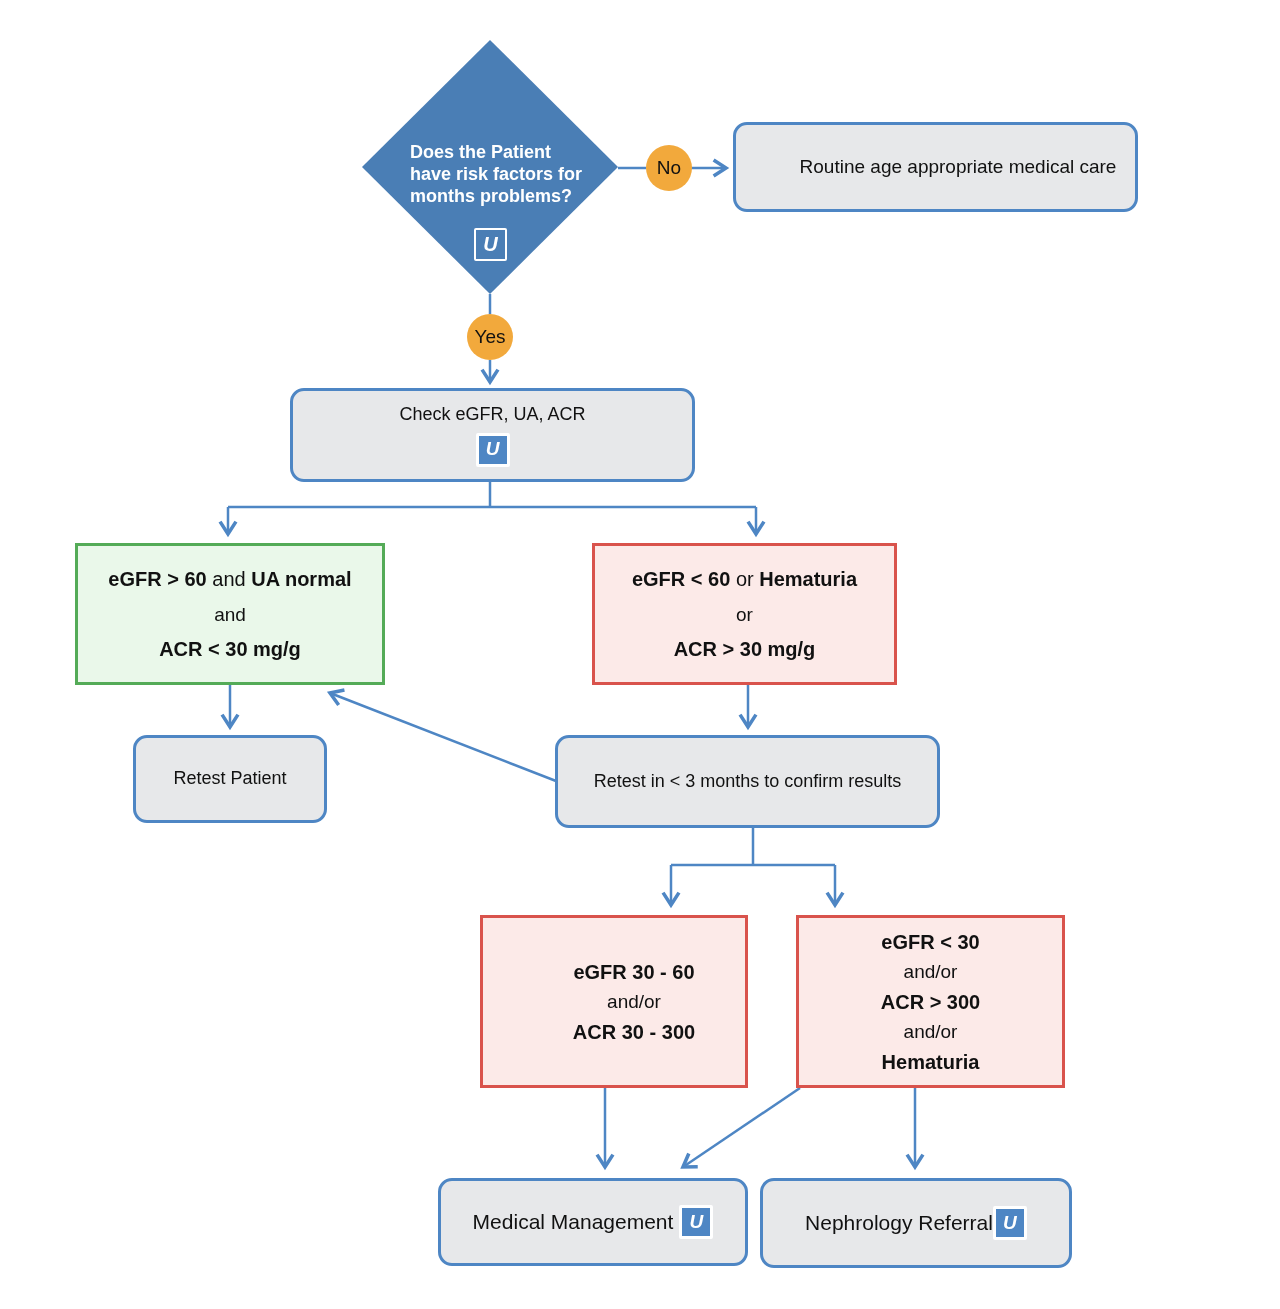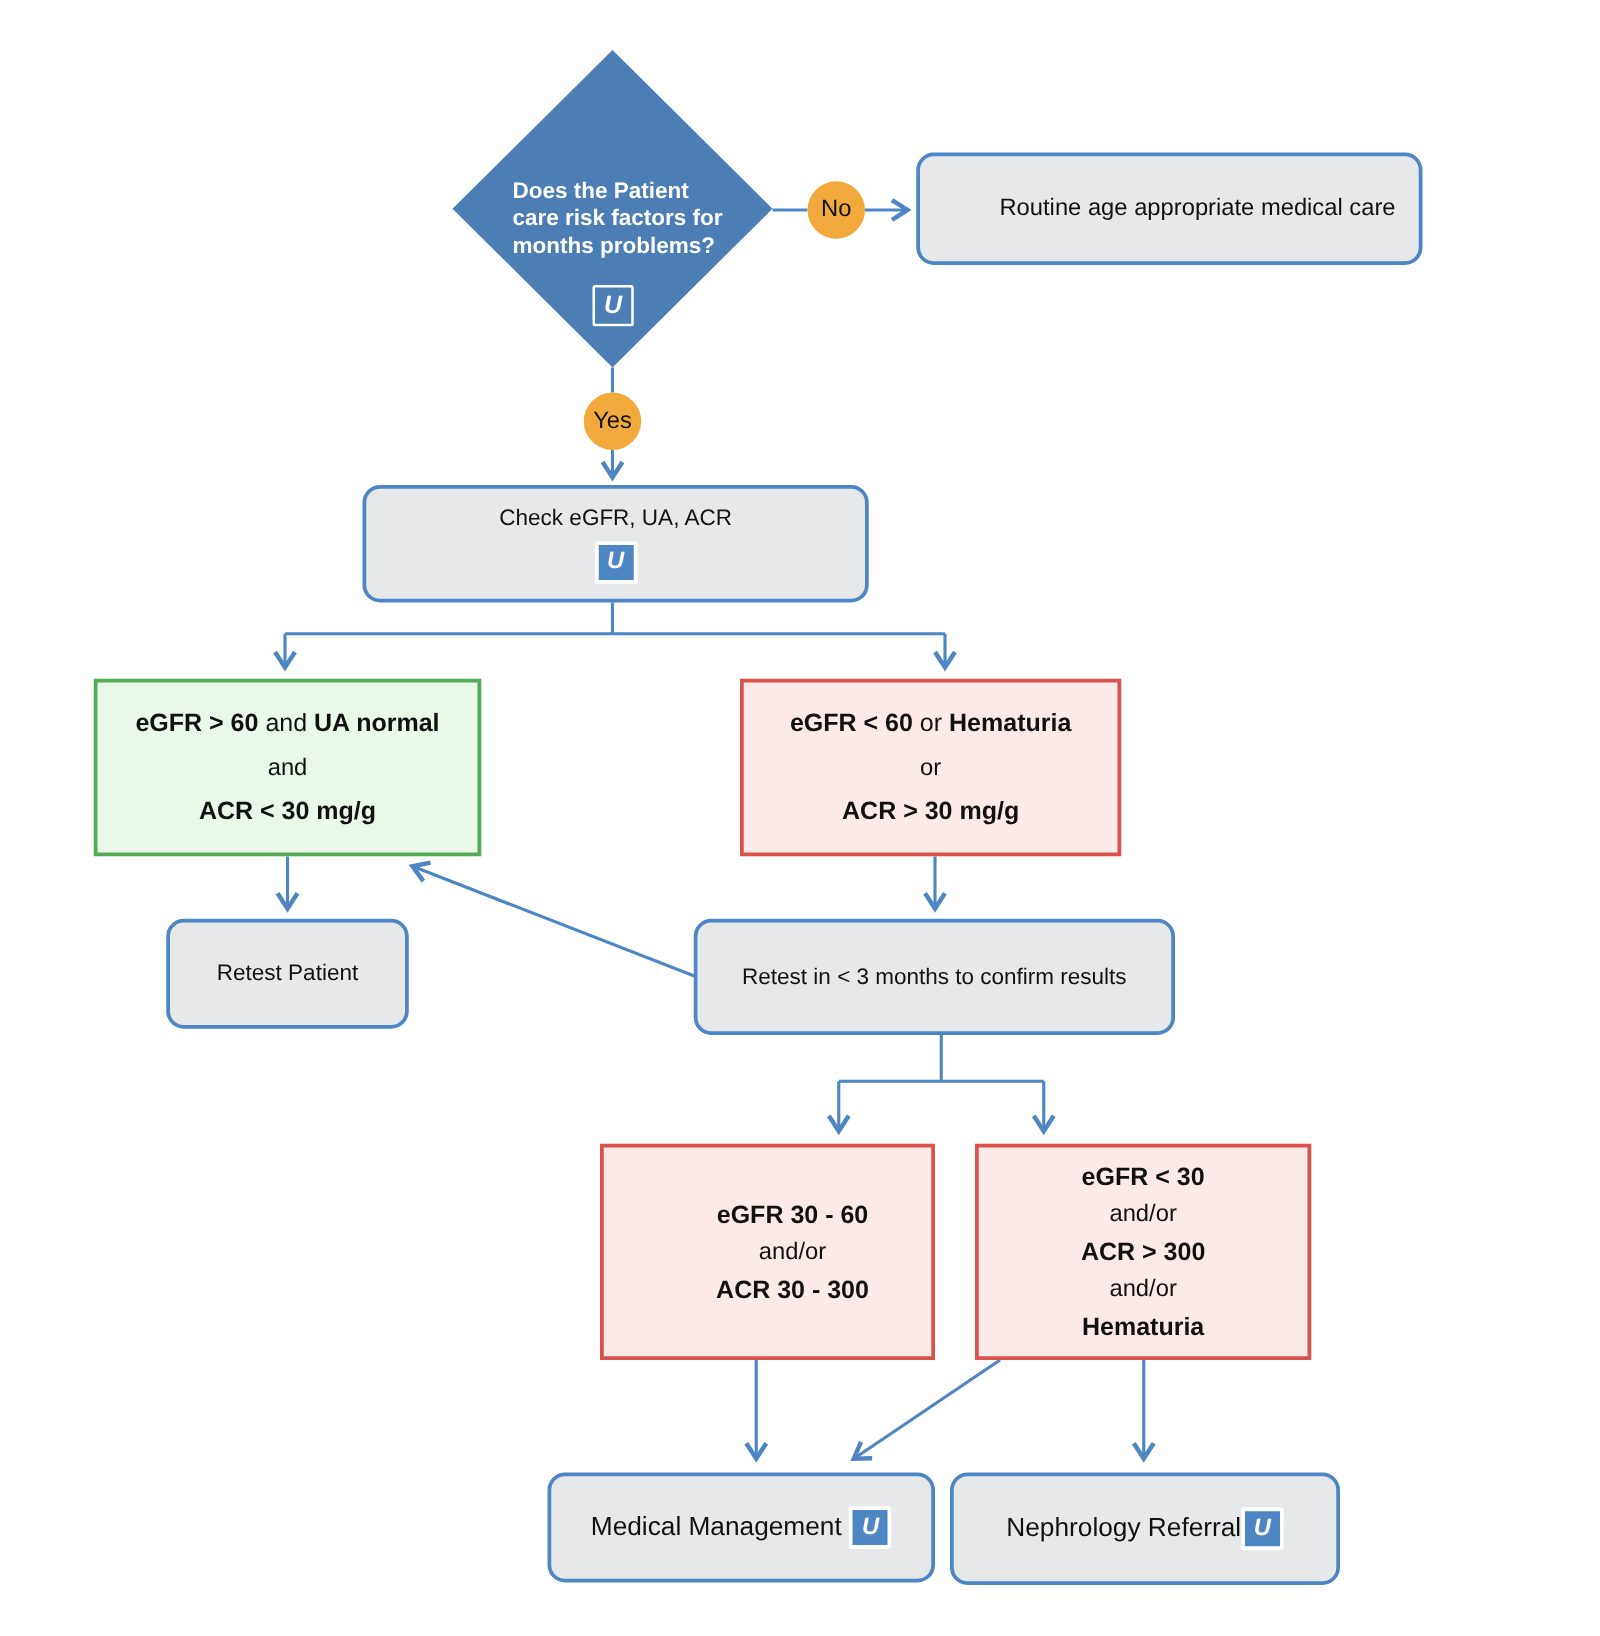--- a/index.html
+++ b/index.html
@@ -66,21 +66,21 @@
     <path class="wire" d="M753 828 V865 M671 865 H835"></path>
     <path class="wire" d="M671 865 V905" marker-end="url(#arr)"></path>
     <path class="wire" d="M835 865 V905" marker-end="url(#arr)"></path>
     <path class="wire" d="M605 1088 V1167" marker-end="url(#arr)"></path>
     <path class="wire" d="M800 1088 L683 1167" marker-end="url(#arr)"></path>
     <path class="wire" d="M915 1088 V1167" marker-end="url(#arr)"></path>
   </svg>
 
   <div class="dtext">
     <div class="ln">Does the Patient</div>
-    <div class="ln">care risk factors for</div>
+    <div class="ln">have risk factors for</div>
     <div class="ln">months problems?</div>
   </div>
   <div class="u-outline">U</div>
 
   <div class="chip" style="left:646px;top:145px;">No</div>
   <div class="chip" style="left:467px;top:314px;">Yes</div>
 
   <div class="node gray" style="left:733px;top:122px;width:405px;height:90px;font-size:19px;padding-left:45px;">
     <span>Routine age appropriate medical care</span>
   </div>
@@ -109,21 +109,21 @@
   <div class="node gray" style="left:555px;top:735px;width:385px;height:93px;font-size:18px;">
     <span>Retest in &lt; 3 months to confirm results</span>
   </div>
 
   <div class="node col small3 outcome-red" style="left:480px;top:915px;width:268px;height:173px;padding-left:40px;">
     <div class="ln b">eGFR 30 - 60</div>
     <div class="ln mid">and/or</div>
     <div class="ln b">ACR 30 - 300</div>
   </div>
 
-  <div class="node col small3 outcome-red" style="left:780px;top:915px;width:269px;height:173px;">
+  <div class="node col small3 outcome-red" style="left:796px;top:915px;width:269px;height:173px;">
     <div class="ln b">eGFR &lt; 30</div>
     <div class="ln mid">and/or</div>
     <div class="ln b">ACR &gt; 300</div>
     <div class="ln mid">and/or</div>
     <div class="ln b">Hematuria</div>
   </div>
 
   <div class="node gray" style="left:438px;top:1178px;width:310px;height:88px;font-size:21px;gap:6px;">
     <span>Medical Management</span>
     <span class="uchip">U</span>

